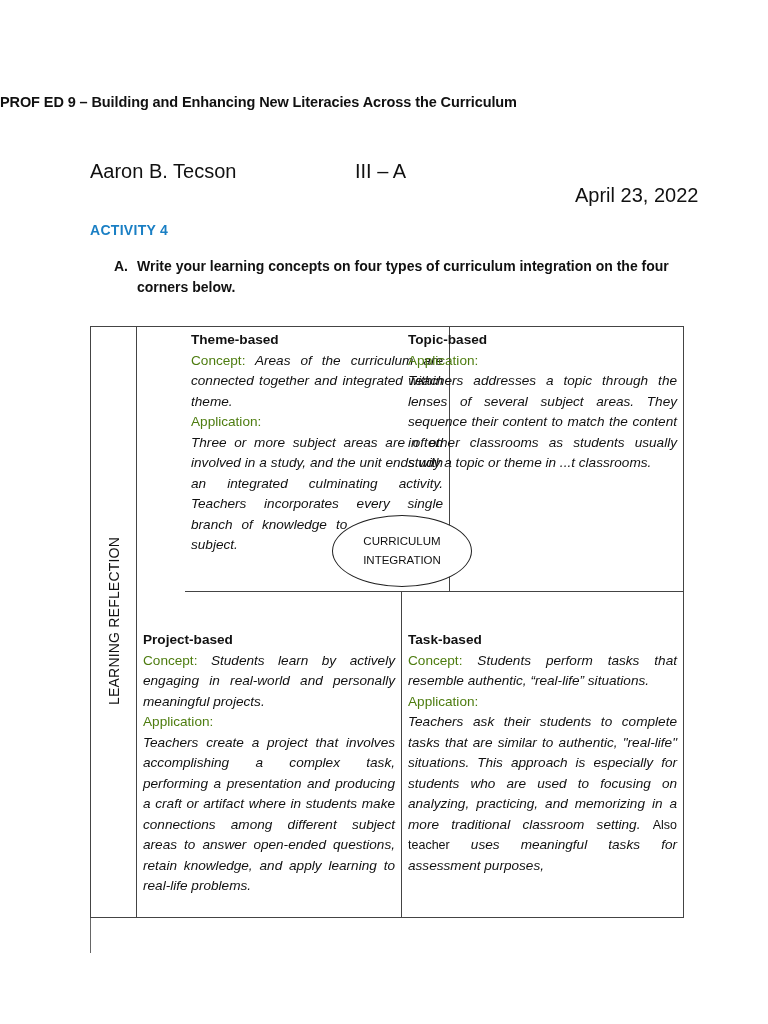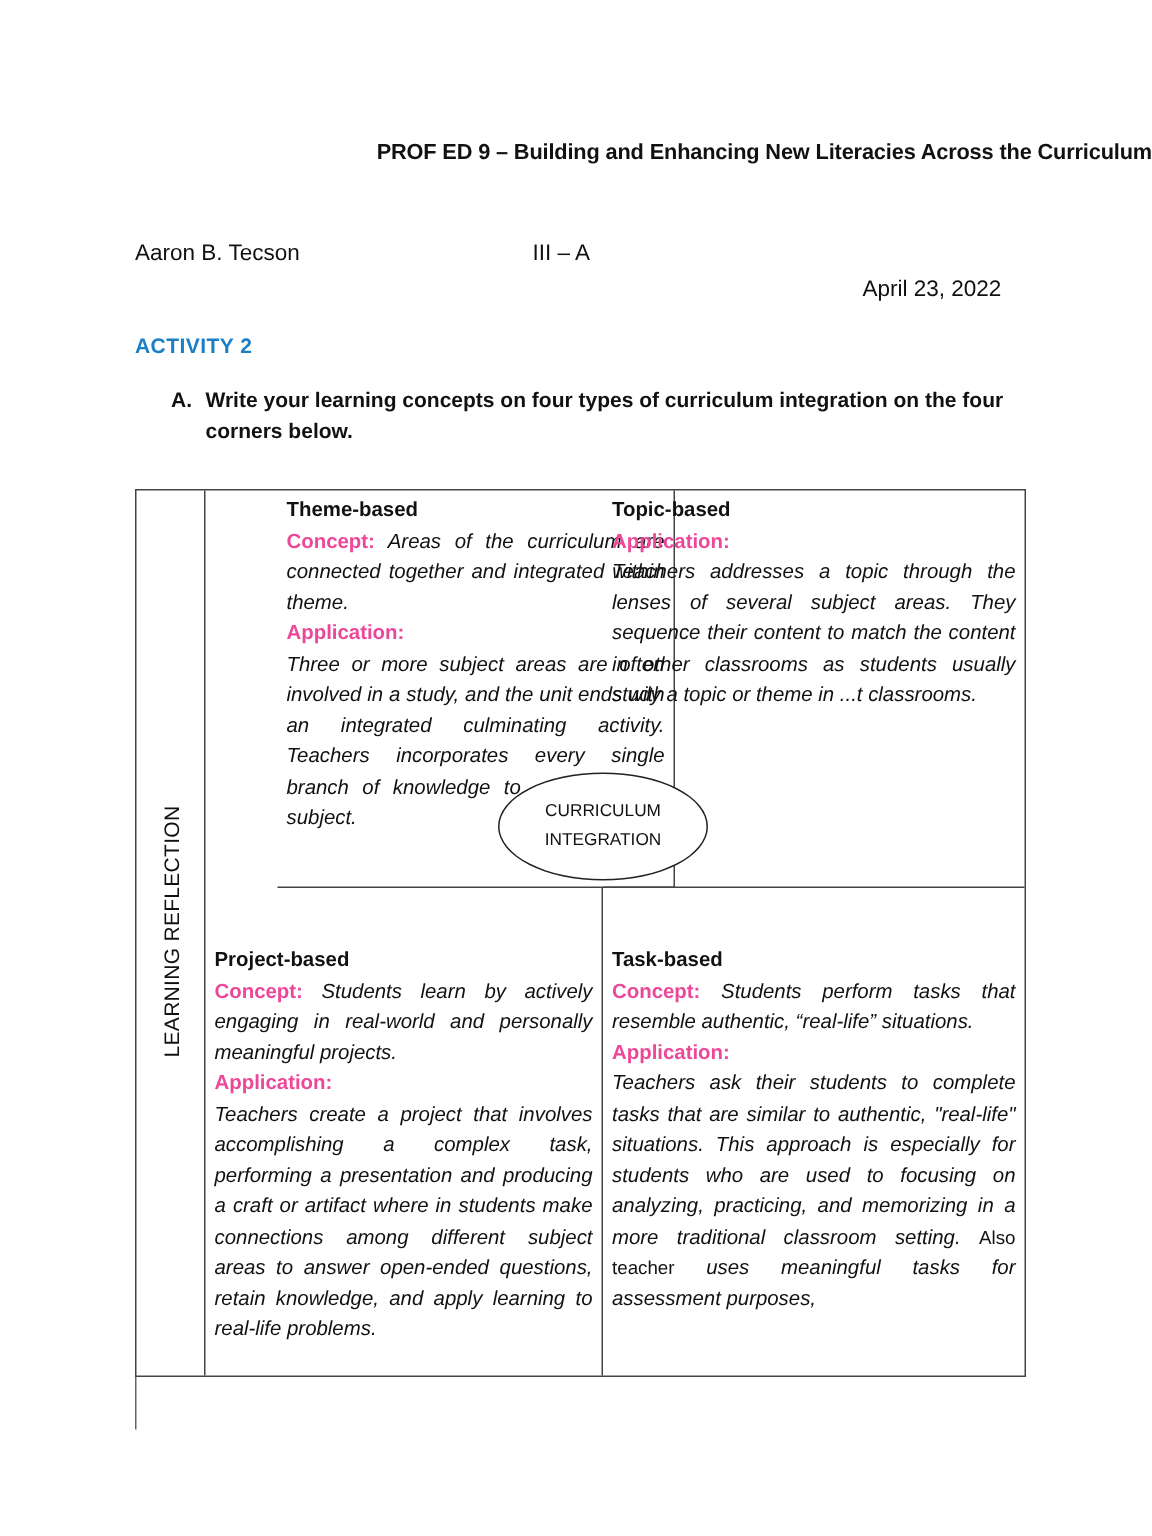--- a/index.html
+++ b/index.html
@@ -1,56 +1,56 @@
 <!DOCTYPE html>
 <html><head>
 <meta charset="utf-8">
 <style>
   html, body { margin: 0; padding: 0; background: #ffffff; }
   body { width: 768px; height: 1024px; position: relative; overflow: hidden;
          font-family: "Liberation Sans", "DejaVu Sans", sans-serif; color: #111; }
   .abs { position: absolute; }
-  .title { left: 0; width: 768px; top: 94px; text-align: right; font-weight: bold;
+  .title { left: 0; width: 768px; top: 94px; text-align: left; font-weight: bold;
            font-size: 14.5px; letter-spacing: -0.1px; }
-  .meta { top: 160px; font-size: 15px; text-align: right; }
+  .meta { top: 160px; font-size: 20px; text-align: right; }
   .activity { left: 90px; top: 222px; font-size: 14px; font-weight: bold; color: #1a7fc4; letter-spacing: 0.3px; }
   .instr { left: 114px; top: 256px; width: 570px; font-size: 14px; font-weight: bold; line-height: 21px; }
   .instr .letter { position: absolute; left: 0; top: 0; }
   .instr .text { margin-left: 23px; display: block; }
 
   .table { left: 90px; top: 326px; width: 594px; height: 592px; border: 1.3px solid #444; box-sizing: border-box; }
   .label-col { position: absolute; left: 0; top: 0; width: 46px; height: 100%; border-right: 1.3px solid #444; box-sizing: border-box; }
   .vlabel { position: absolute; left: 23px; top: 294px; transform: translate(-50%, -50%) rotate(-90deg);
             white-space: nowrap; font-size: 14px; letter-spacing: 0.2px; }
   .cell { position: absolute; box-sizing: border-box; padding: 3px 6px 0 6px; font-size: 13.6px; line-height: 20.5px; }
   .cell.tl { left: 58px; top: 0; width: 265px; height: 265px; border-right: 1.3px solid #444; border-bottom: 1.3px solid #444; margin-left: 36px; }
   .cell.tr { left: 311px; top: 0; width: 281px; height: 265px; border-bottom: 1.3px solid #444; }
   .cell.bl { left: 46px; top: 265px; width: 265px; height: 325px; border-right: 1.3px solid #444; padding-top: 38px; }
   .cell.br { left: 311px; top: 265px; width: 281px; height: 325px; padding-top: 38px; }
   .heading { font-weight: bold; font-style: normal; }
-  .red { color: #ec4899; font-weight: bold; font-style: normal; }
+  .red { color: #4d7c0f; font-weight: normal; font-style: normal; }
   .body { font-style: italic; text-align: justify; }
   .u { text-decoration: underline; }
   .small-roman { font-style: normal; font-size: 12.5px; }
 
   .oval { left: 332px; top: 515px; width: 140px; height: 72px; border: 1.4px solid #222; border-radius: 50%;
           background: #ffffff; box-sizing: border-box; display: flex; flex-direction: column;
           align-items: center; justify-content: center; font-size: 11.5px; font-weight: normal; line-height: 19px; }
   .tail-line { left: 90px; top: 918px; width: 1.3px; height: 35px; background: #666; }
 </style>
 </head>
 <body>
 
 <div class="abs title">PROF ED 9 – Building and Enhancing New Literacies Across the Curriculum</div>
 
 <div class="abs meta" style="left:90px;">Aaron B. Tecson</div>
 <div class="abs meta" style="left:355px;">III – A</div>
 <div class="abs meta" style="left:575px;margin-top:24px;">April 23, 2022</div>
 
-<div class="abs activity">ACTIVITY 2</div>
+<div class="abs activity">ACTIVITY 4</div>
 
 <div class="abs instr">
   <span class="letter">A.</span>
   <span class="text">Write your learning concepts on four types of curriculum integration on the four corners below.</span>
 </div>
 
 <div class="abs table">
   <div class="label-col">
     <div class="vlabel">LEARNING REFLECTION</div>
   </div>

